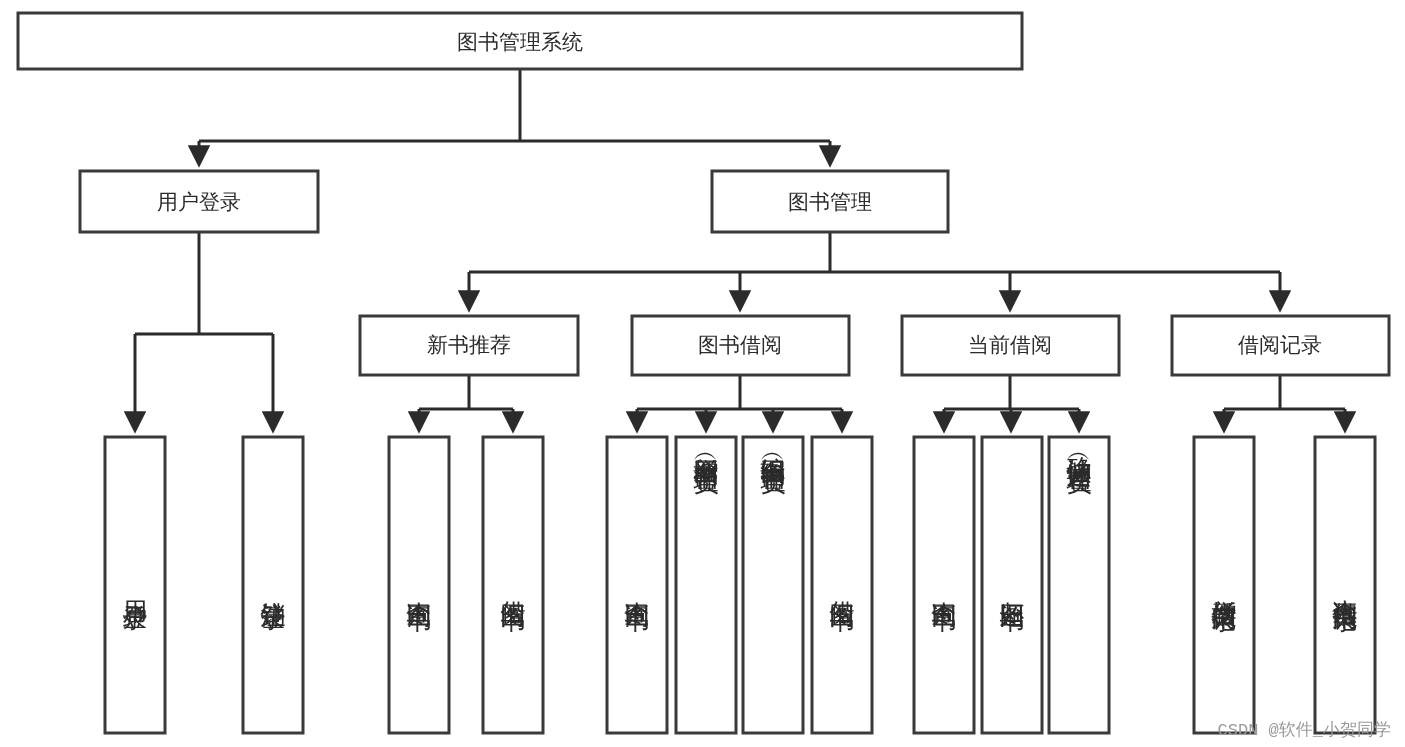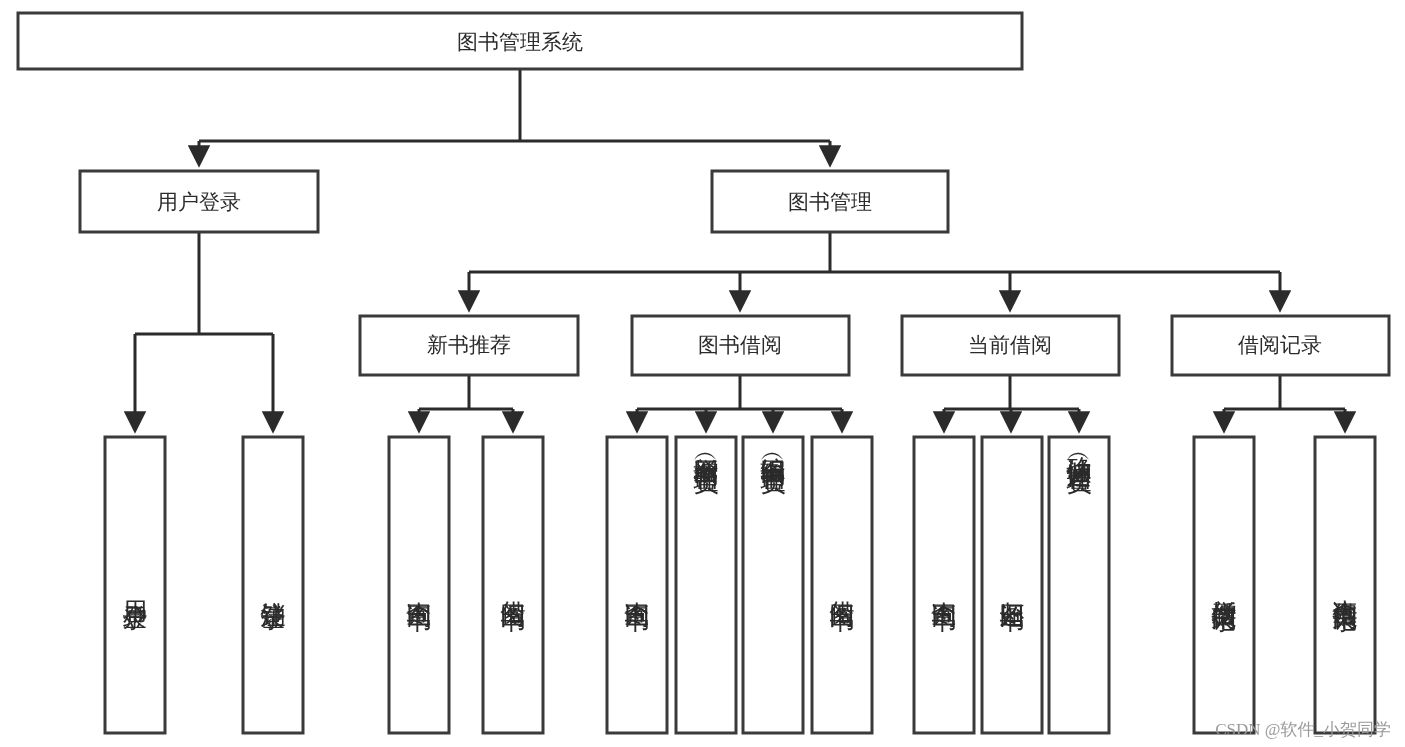--- a/index.html
+++ b/index.html
@@ -63,21 +63,21 @@
     line-height: 1.08;
     letter-spacing: 2px;
     color: #2b2b2b;
     white-space: nowrap;
     text-align: center;
   }
   .watermark {
     position: absolute;
     right: 14px;
     bottom: 6px;
-    font-family: Liberation Serif, serif;
+    font-family: Liberation Mono, monospace;
     font-size: 17px;
     color: #9a9a9a;
     white-space: nowrap;
     pointer-events: none;
   }
 </style>
 </head>
 <body>
 
 <div id="diagram-root">

